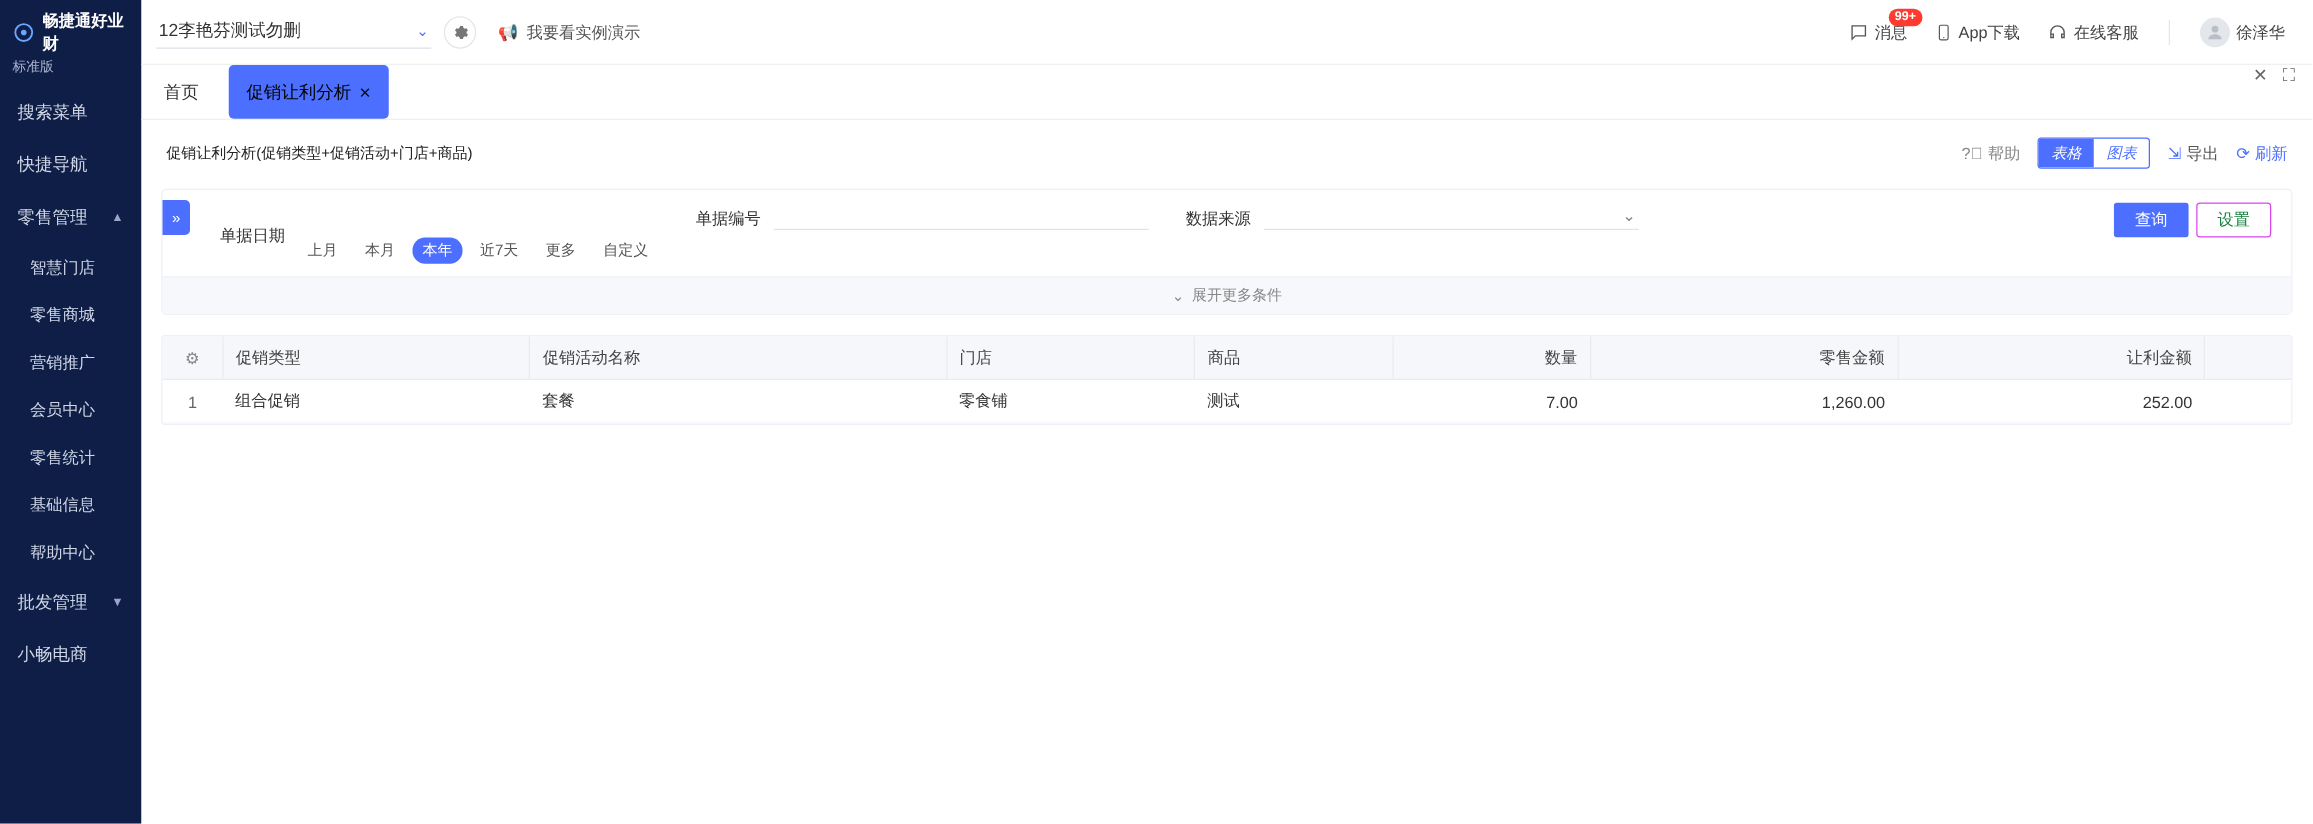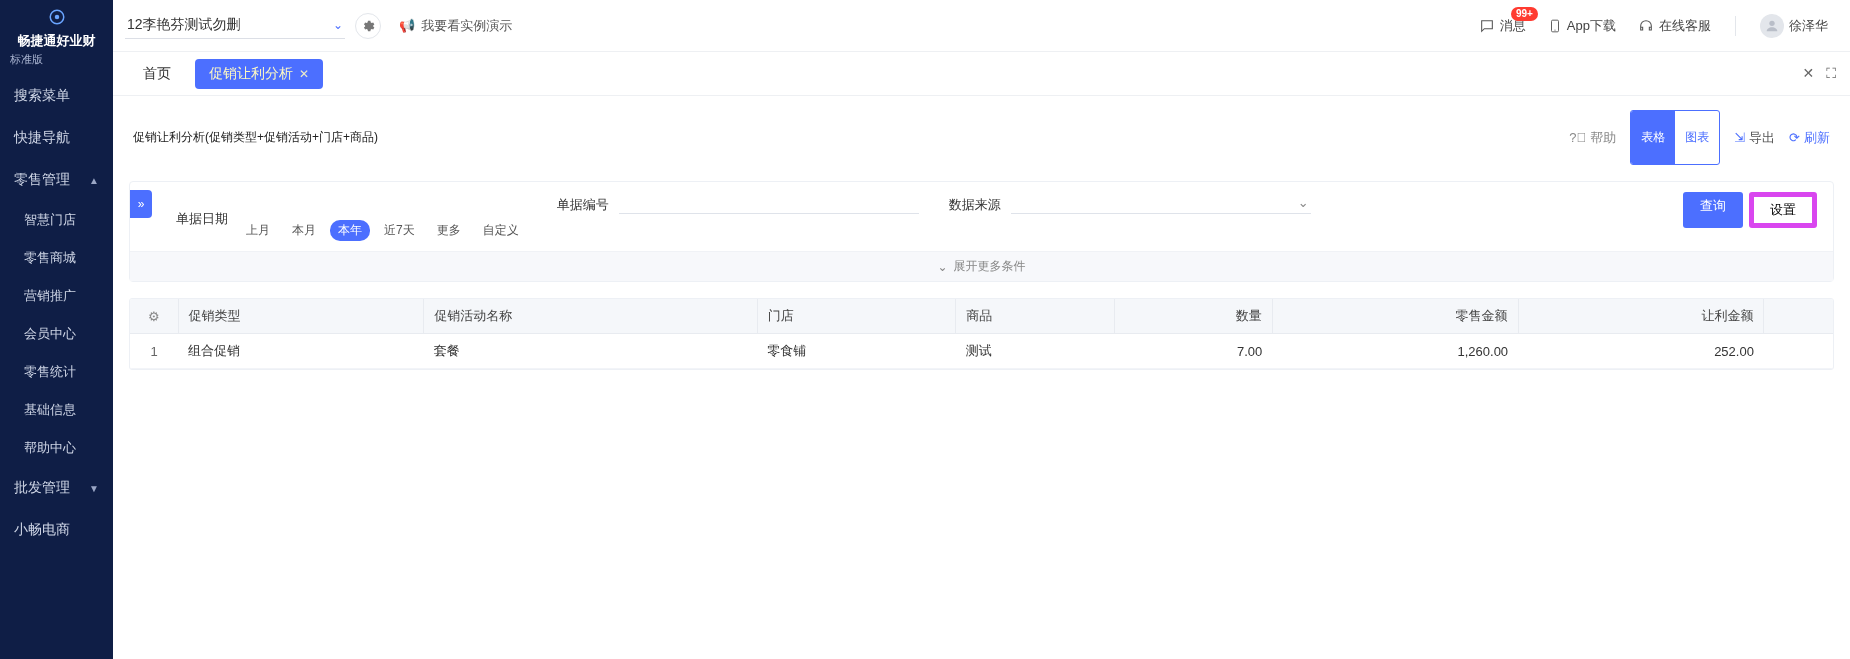--- a/index.html
+++ b/index.html
@@ -1,21 +1,21 @@
 <!DOCTYPE html>
 <html><head>
 <meta charset="utf-8">
 <style>
   * { margin: 0; padding: 0; box-sizing: border-box; }
   html, body { height: 100%; font-family: "Microsoft YaHei", "PingFang SC", sans-serif; font-size: 13px; color: #333; background: #fff; }
   body { display: flex; }
 
   
   .sidebar { width: 113px; background: #0f1e46; color: #cfd6e6; display: flex; flex-direction: column; flex-shrink: 0; }
-  .brand { display: flex; align-items: center; gap: 6px; padding: 8px 10px 2px; color: #fff; font-size: 13px; font-weight: 600; flex-direction: column; }
+  .brand { display: flex; align-items: center; gap: 6px; padding: 8px 10px 2px; color: #fff; font-size: 13px; font-weight: 600; }
   .brand-logo { width: 18px; height: 18px; display: inline-block; }
   .brand-sub { font-size: 11px; color: #a8b3cf; padding: 0 10px 8px; }
   .side-item { padding: 12px 14px; font-size: 14px; color: #cfd6e6; cursor: pointer; display: flex; align-items: center; justify-content: space-between; }
   .side-item.section { font-weight: 500; }
   .side-sub { padding: 10px 0 10px 24px; font-size: 13px; color: #cfd6e6; cursor: pointer; }
   .caret { font-size: 10px; color: #9aa6c5; }
 
   
   .main { flex: 1; display: flex; flex-direction: column; min-width: 0; }
 
@@ -26,54 +26,54 @@
   .gear-btn { width: 26px; height: 26px; border: 1px solid #e3e6eb; border-radius: 50%; display: flex; align-items: center; justify-content: center; color: #666; cursor: pointer; }
   .demo-link { display: flex; align-items: center; gap: 6px; color: #555; font-size: 13px; cursor: pointer; margin-left: 8px; }
   .demo-link .ico { color: #888; }
   .spacer { flex: 1; }
   .top-action { display: flex; align-items: center; gap: 5px; color: #444; font-size: 13px; cursor: pointer; position: relative; padding: 4px 6px; }
   .badge { position: absolute; top: -6px; right: -6px; background: #ff3b30; color: #fff; font-size: 10px; line-height: 1; padding: 2px 5px; border-radius: 9px; font-weight: 600; }
   .vsep { width: 1px; height: 20px; background: #e3e6eb; margin: 0 8px; }
   .avatar { width: 24px; height: 24px; border-radius: 50%; background: #e3e6eb; display: flex; align-items: center; justify-content: center; color: #9aa0ab; font-size: 14px; }
 
   
-  .tabsrow { display: flex; align-items: center; height: 44px; border-bottom: 1px solid #eef0f3; padding-left: 16px; gap: 10px; }
+  .tabsrow { display: flex; height: 44px; border-bottom: 1px solid #eef0f3; padding-left: 4px; gap: 10px; }
   .tab { padding: 6px 14px; font-size: 14px; color: #333; cursor: pointer; border-radius: 4px; display: flex; align-items: center; gap: 6px; }
-  .tab.active { background: #4c6fff; color: #fef9c3; }
+  .tab.active { background: #4c6fff; color: #000000; }
   .tab .x { font-size: 12px; opacity: .9; cursor: pointer; }
   .tabsrow .right-ico { margin-left: auto; display: flex; gap: 12px; padding-right: 14px; color: #666; }
   .ico-btn { cursor: pointer; font-size: 14px; }
 
   
   .page-head { display: flex; align-items: center; padding: 14px 20px 10px; gap: 14px; }
   .page-title { font-size: 12px; font-weight: 500; color: #222; flex: 1; }
   .head-action { display: flex; align-items: center; gap: 4px; color: #555; font-size: 13px; cursor: pointer; }
   .head-action.muted { color: #888; }
   .seg { display: flex; border: 1px solid #4c6fff; border-radius: 3px; overflow: hidden; }
-  .seg .seg-btn { padding: 18px 10px; font-size: 12px; color: #4c6fff; cursor: pointer; }
+  .seg .seg-btn { padding: 3px 10px; font-size: 12px; color: #4c6fff; cursor: pointer; font-style: italic; }
   .seg .seg-btn.active { background: #4c6fff; color: #fff; }
   .refresh { color: #4c6fff; }
 
   
   .filter-card { margin: 6px 16px 0; border: 1px solid #edf0f5; border-radius: 4px; padding: 10px 16px 0; position: relative; }
   .collapse-handle { position: absolute; left: 0; top: 8px; width: 22px; height: 28px; background: #4c6fff; color: #fff; border-radius: 0 4px 4px 0; display: flex; align-items: center; justify-content: center; cursor: pointer; font-size: 12px; }
   .filters-row { display: flex; align-items: flex-start; gap: 30px; padding-left: 30px; }
   .fgroup { display: flex; align-items: center; gap: 10px; font-size: 13px; }
   .flabel { color: #333; padding-top: 4px; white-space: nowrap; }
   .date-opts { display: flex; flex-direction: column; gap: 18px; margin-top: 28px; }
   .date-chips { display: flex; gap: 6px; align-items: center; }
   .chip { padding: 2px 8px; border-radius: 10px; font-size: 12px; color: #555; cursor: pointer; }
   .chip.sel { background: #4c6fff; color: #fff; }
   .date-range { font-size: 12px; color: #666; padding-left: 2px; }
   .underline-input { border: none; border-bottom: 1px solid #dfe3ea; outline: none; font-size: 13px; padding: 3px 2px; min-width: 300px; background: transparent; }
   .select-like { border: none; border-bottom: 1px solid #dfe3ea; min-width: 300px; display: flex; align-items: center; justify-content: flex-end; color: #888; padding: 3px 2px; cursor: pointer; }
   .filter-actions { margin-left: auto; display: flex; gap: 6px; }
   .btn { border-radius: 3px; padding: 4px 16px; font-size: 13px; cursor: pointer; text-align: center; border: 1px solid transparent; }
   .btn-primary { background: #4c6fff; color: #fff; }
-  .btn-outline { border: 5px solid #d946ef; color: #000000; background: #fff; }
+  .btn-outline { border: 1px solid #d946ef; color: #15803d; background: #fff; }
   .expand-bar { text-align: center; font-size: 12px; color: #888; padding: 6px 0; cursor: pointer; background: #f7f8fb; margin: 10px -16px 0; border-top: 1px solid #f0f2f6; display: flex; align-items: center; justify-content: center; gap: 6px; }
 
   
   .table-wrap { margin: 16px 16px 0; border: 1px solid #edf0f5; border-radius: 3px; overflow: hidden; }
   table { border-collapse: collapse; width: 100%; font-size: 13px; }
   thead th { background: #f5f7fa; color: #444; font-weight: 500; padding: 8px 10px; border-right: 1px solid #e8ebf0; border-bottom: 1px solid #e8ebf0; text-align: center; }
   thead th.left { text-align: left; }
   tbody td { padding: 8px 10px; border-bottom: 1px solid #f2f4f8; color: #333; }
   td.num, th.num { text-align: right; }
   td.idx { text-align: center; color: #666; width: 48px; }

